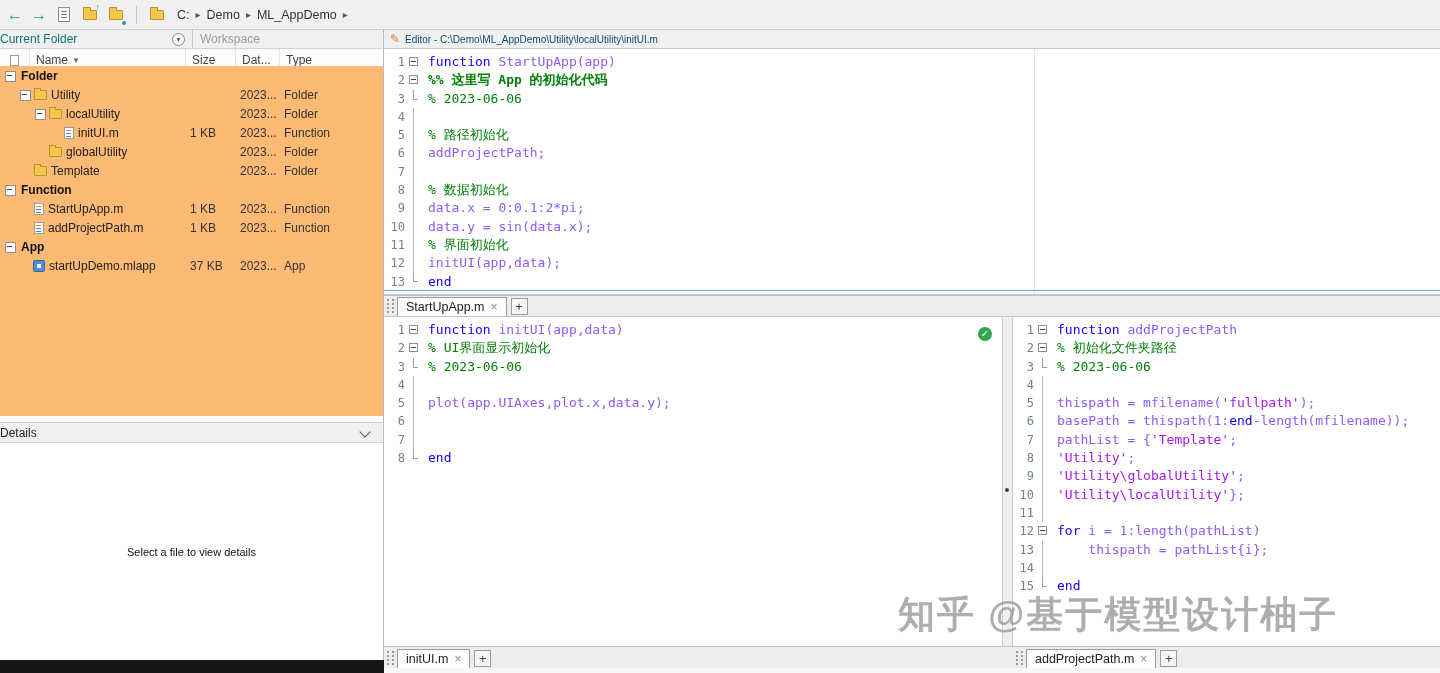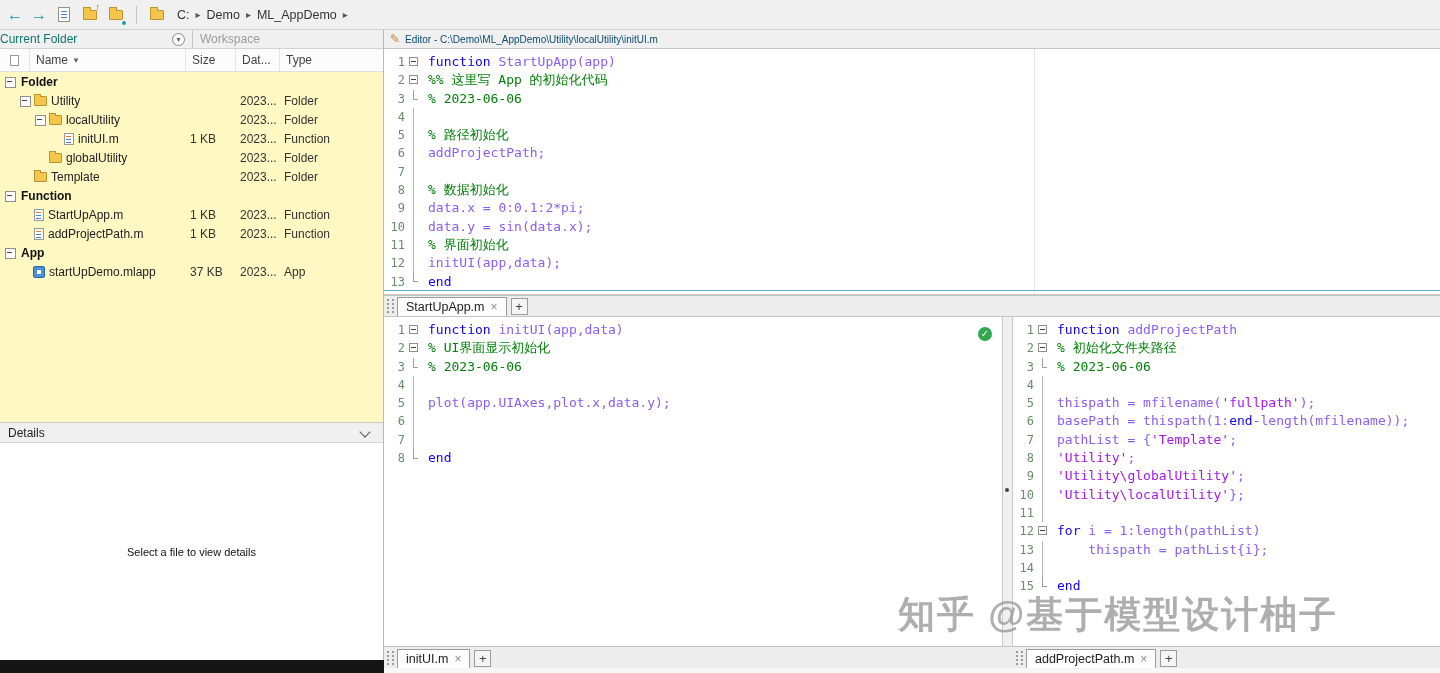--- a/index.html
+++ b/index.html
@@ -32,42 +32,42 @@
   .cols{position:relative;height:23px;background:#fcfcfc;border-bottom:1px solid #e0e0e0;font-size:12px;color:#444}
   .colcell{position:absolute;top:0;height:100%;display:flex;align-items:center;padding-left:6px;border-right:1px solid #e4e4e4}
   .c-icon{left:0;width:30px}
   .c-name{left:30px;width:156px}
   .c-size{left:186px;width:50px}
   .c-date{left:236px;width:44px}
   .c-type{left:280px;width:104px;border-right:none}
   .sort-arrow{font-size:8px;color:#666;margin-left:4px}
   .mini-page{width:9px;height:11px;background:#fff;border:1px solid #9a9a9a;margin-left:4px}
 
-  .tree{position:absolute;left:0;top:42px;width:100%;height:350px;overflow:hidden;background:#fef9c3}
+  .tree{position:absolute;left:0;top:36px;width:100%;height:350px;overflow:hidden;background:#fdba74}
   .trow{position:relative;height:19px;display:flex;align-items:center}
   .tname{display:flex;align-items:center;height:100%}
   .exp{width:13px;height:100%;position:relative;flex:none}
   .fboxmini::after{content:"";position:absolute;left:1px;top:50%;margin-top:-5px;width:9px;height:9px;border:1px solid #8f8f8f;background:#fff}
   .fboxmini::before{content:"";position:absolute;left:3px;top:50%;margin-top:-1px;width:5px;border-top:1px solid #444;z-index:2}
   .tlabel{margin-left:4px;white-space:nowrap}
   .tlabel.bold{font-weight:bold;color:#111}
   .tcol{position:absolute;top:0;height:100%;display:flex;align-items:center;color:#333}
   .col-size{left:190px}
   .col-date{left:240px}
   .col-type{left:284px}
 
   .ico-folder{position:relative;width:13px;height:10px;background:#f5c64c;border:1px solid #b8932f;border-radius:1px;flex:none;margin-left:2px}
   .ico-folder::before{content:"";position:absolute;left:-1px;top:-3px;width:5px;height:2px;background:#f5c64c;border:1px solid #b8932f;border-bottom:none}
   .ico-mfile{position:relative;width:10px;height:12px;background:#fff;border:1px solid #9a9a9a;flex:none;margin-left:2px}
   .ico-mfile::after{content:"";position:absolute;left:1px;top:2px;width:5px;border-top:1px solid #e0812a;box-shadow:0 3px 0 #4a7fd4,0 6px 0 #4a7fd4}
   .ico-app{position:relative;width:12px;height:12px;background:#4f8fd6;border:1px solid #2f6aa8;border-radius:2px;flex:none;margin-left:1px}
   .ico-app::after{content:"";position:absolute;left:3px;top:3px;width:4px;height:4px;background:#fff}
 
   .details-header{position:absolute;left:0;top:392px;width:100%;height:21px;background:#f0f0f0;border-top:1px solid #c9c9c9;border-bottom:1px solid #d6d6d6;display:flex;align-items:center}
-  .details-title{padding-left:8px;color:#222}
+  .details-title{padding-left:0;color:#222}
   .chev{position:absolute;right:14px;top:5px;width:8px;height:8px;border-right:1.5px solid #555;border-bottom:1.5px solid #555;transform:rotate(45deg)}
   .details-body{position:absolute;left:0;top:413px;width:100%;height:217px;background:#fff;display:flex;align-items:center;justify-content:center}
   .details-empty{color:#111;font-size:11px}
 
   .black-bar{position:absolute;left:0;top:660px;width:385px;height:13px;background:#141414}
 
   
   .editor{position:absolute;left:384px;top:30px;width:1056px;height:643px;background:#f0f0f0}
   .editor-titlebar{position:absolute;left:0;top:0;width:100%;height:19px;background:#f0f0f0;border-bottom:1px solid #c9c9c9;display:flex;align-items:center;gap:5px;padding-left:6px}
   .pencil{color:#c9782e;font-size:12px}
@@ -83,21 +83,21 @@
   .cline.cur{border-bottom:1px solid #5ab4d6}
   .ln{width:24px;text-align:right;padding-right:3px;color:var(--line-number);font-size:12px;flex:none}
   .fold{width:13px;position:relative;flex:none}
   .fbox{position:absolute;left:1px;top:50%;margin-top:-5px;width:9px;height:9px;border:1px solid #8f8f8f;background:#fff}
   .fbox::after{content:"";position:absolute;left:1px;right:1px;top:3px;border-top:1px solid #444}
   .fend{position:absolute;left:5px;top:0;height:55%;width:5px;border-left:1px solid #9e9e9e;border-bottom:1px solid #9e9e9e}
   .fline{position:absolute;left:5px;top:0;bottom:0;border-left:1px solid #b5b5b5}
   .codetext{white-space:pre;padding-left:7px;font-size:13px;color:#000}
   .tok-kw{color:var(--keyword)}
   .tok-cm{color:var(--comment)}
-  .tok-sec{color:var(--comment);font-weight:normal}
+  .tok-sec{color:var(--comment);font-weight:bold}
   .tok-st{color:var(--string)}
   .tok-pl{color:#8b5cf6}
   .ok-badge{position:absolute;top:10px;right:10px;width:14px;height:14px;border-radius:50%;background:#2fa84f;color:#fff;font-size:10px;line-height:14px;text-align:center;font-family:"Liberation Sans",sans-serif}
 
   .splitter-v{position:absolute;left:618px;top:287px;width:11px;height:329px;background:#f0f0f0;border-left:1px solid #c9c9c9;border-right:1px solid #c9c9c9}
   .split-dot{position:absolute;left:621px;top:458px;width:4px;height:4px;border-radius:50%;background:#444}
 
   .tabbar{position:absolute;left:0;width:100%;height:22px;background:#ededed;border-top:1px solid #c4c4c4;border-bottom:1px solid #c4c4c4;display:flex;align-items:flex-end}
   .tabbar-1{top:265px}
   .tabbar-2{top:616px;border-bottom:none}

